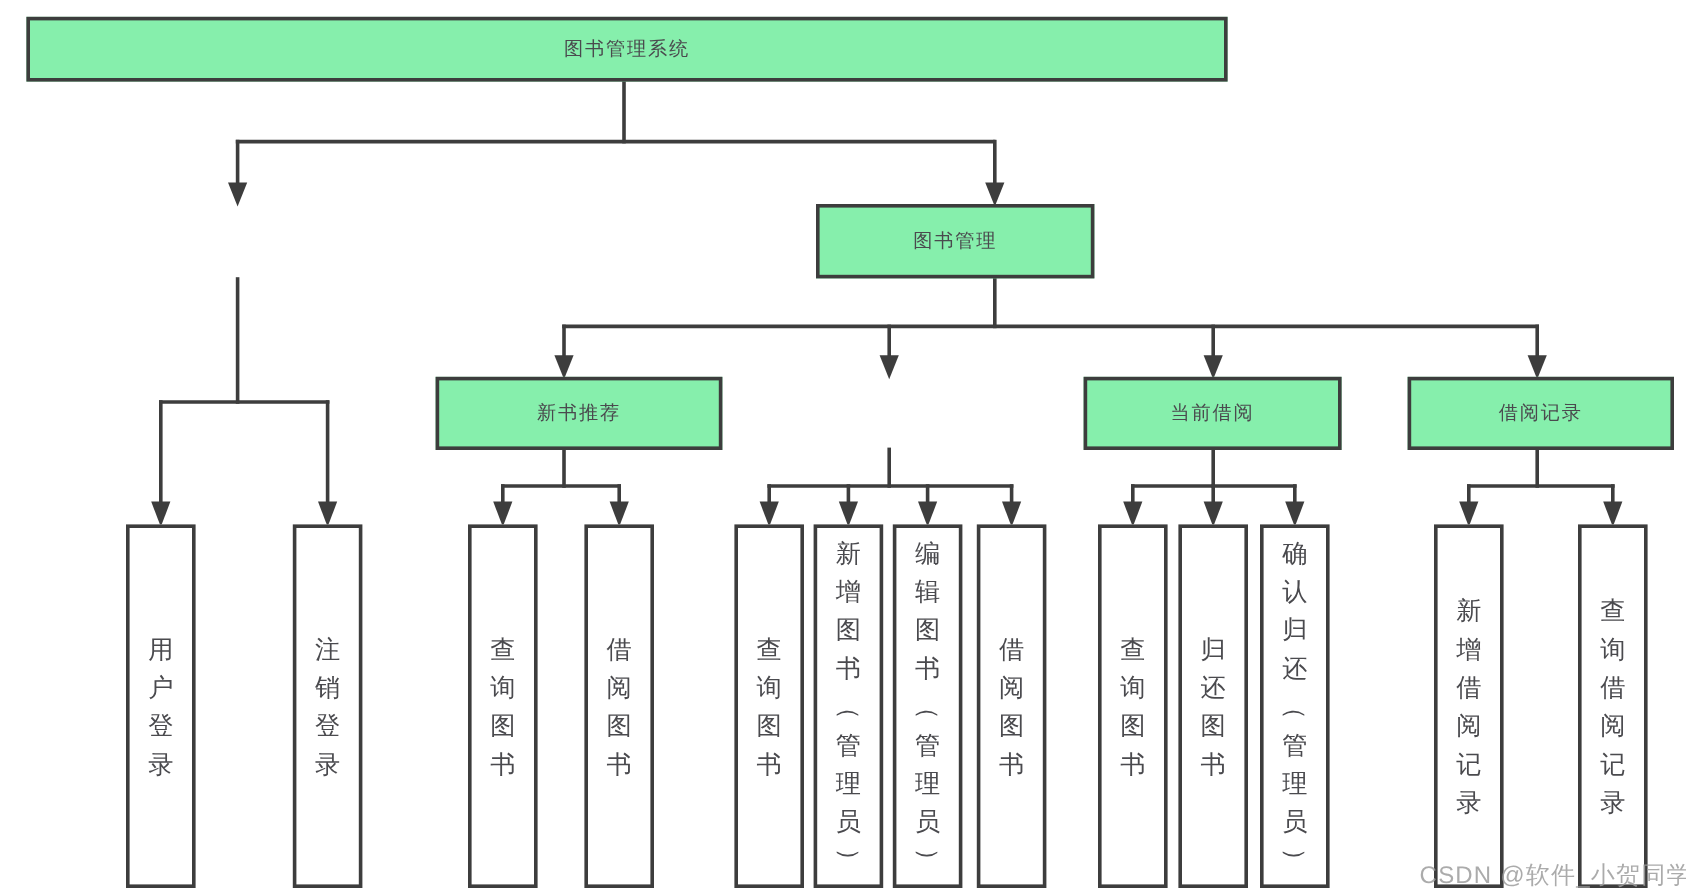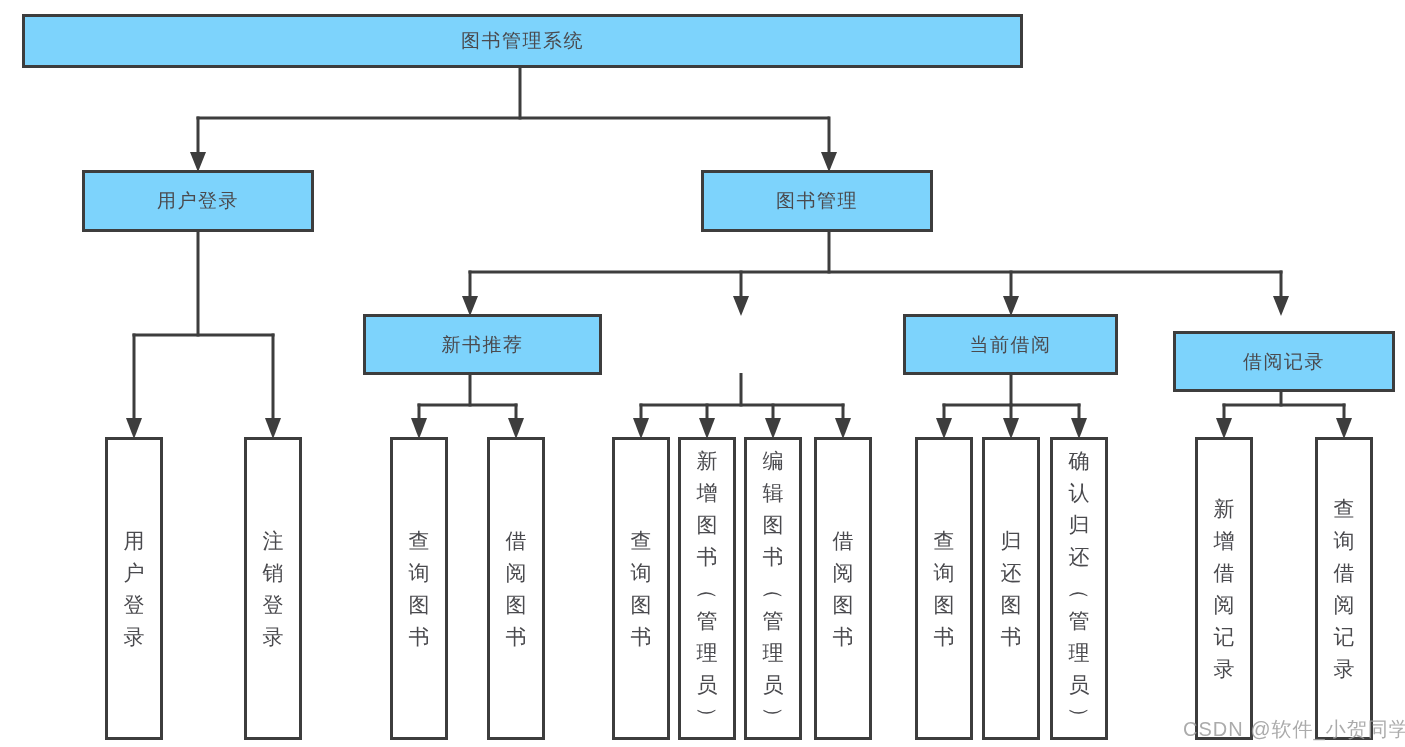--- a/index.html
+++ b/index.html
@@ -25,26 +25,26 @@
     left:0;top:0;
     width:1405px;height:747px;
     z-index:1;
   }
   .connectors line{stroke:var(--line);stroke-width:3;}
   .connectors polygon{fill:var(--line);}
   .hbox{
     position:absolute;
     box-sizing:border-box;
     border:3px solid var(--line);
-    background:#7dd3fc;
+    background:#86efac;
     display:flex;
     align-items:center;
     justify-content:center;
     color:var(--text);
-    font-size:19px;
+    font-size:16px;
     letter-spacing:1.5px;
     z-index:2;
   }
   .vbox{
     position:absolute;
     box-sizing:border-box;
     top:437px;
     width:58px;
     height:303px;
     border:3px solid var(--line);
@@ -143,26 +143,25 @@
     <line x1="1281" y1="373" x2="1281" y2="406.5"></line>
     <line x1="1222.5" y1="405" x2="1345.5" y2="405"></line>
     <line x1="1224" y1="403.5" x2="1224" y2="421"></line>
     <polygon points="1224,439 1216,418 1232,418"></polygon>
     <line x1="1344" y1="403.5" x2="1344" y2="421"></line>
     <polygon points="1344,439 1336,418 1352,418"></polygon>
   </svg>
 
   <div class="hbox" style="left:22px;top:14px;width:1001px;height:54px;">图书管理系统</div>
 
-  <div class="hbox" style="left:82px;top:170px;width:232px;height:62px;">用户登录</div>
-  <div class="hbox" style="left:701px;top:170px;width:232px;height:62px;">图书管理</div>
+  <div class="hbox" style="left:680px;top:170px;width:232px;height:62px;">图书管理</div>
 
   <div class="hbox" style="left:363px;top:314px;width:239px;height:61px;">新书推荐</div>
   <div class="hbox" style="left:903px;top:314px;width:215px;height:61px;">当前借阅</div>
-  <div class="hbox" style="left:1173px;top:314px;width:222px;height:61px;margin-top:17px;">借阅记录</div>
+  <div class="hbox" style="left:1173px;top:314px;width:222px;height:61px;">借阅记录</div>
 
   <div class="vbox" style="left:105px;">
     <div class="vtext">
         <span>用</span>
         <span>户</span>
         <span>登</span>
         <span>录</span>
       </div>
   </div>
   <div class="vbox" style="left:244px;">

